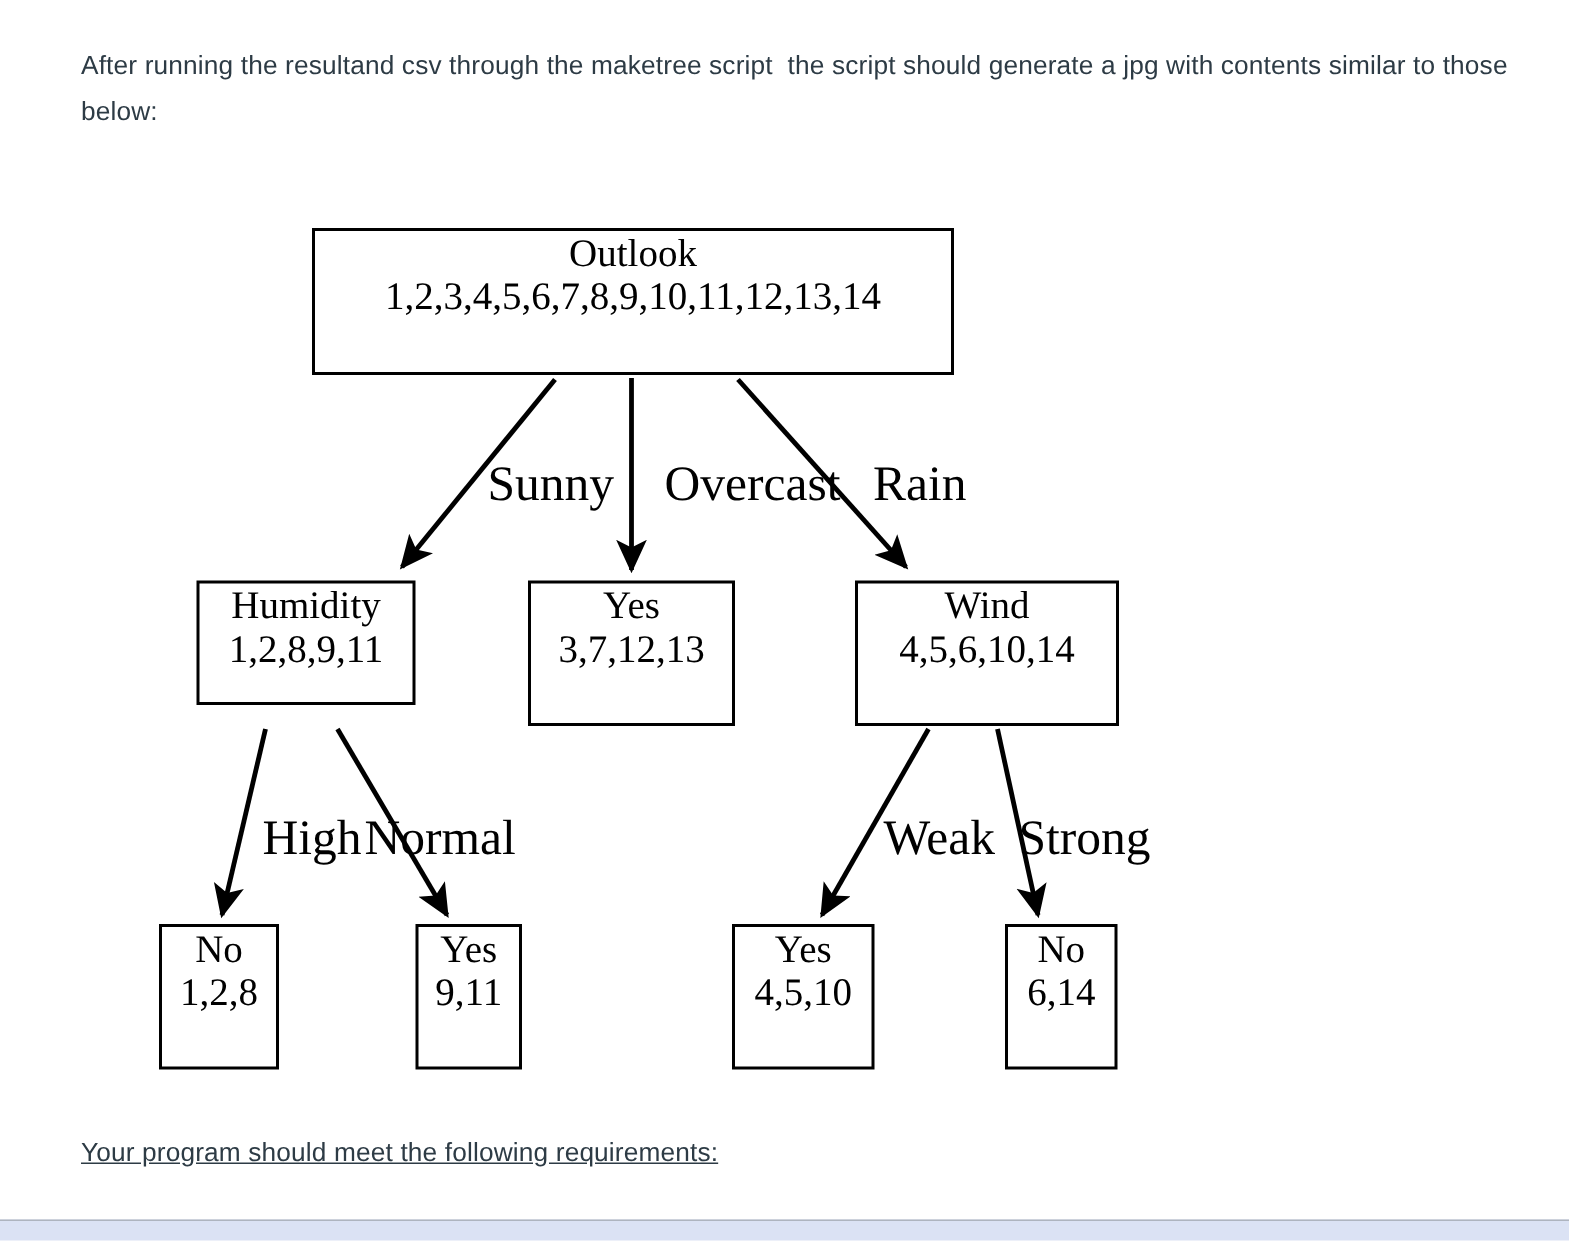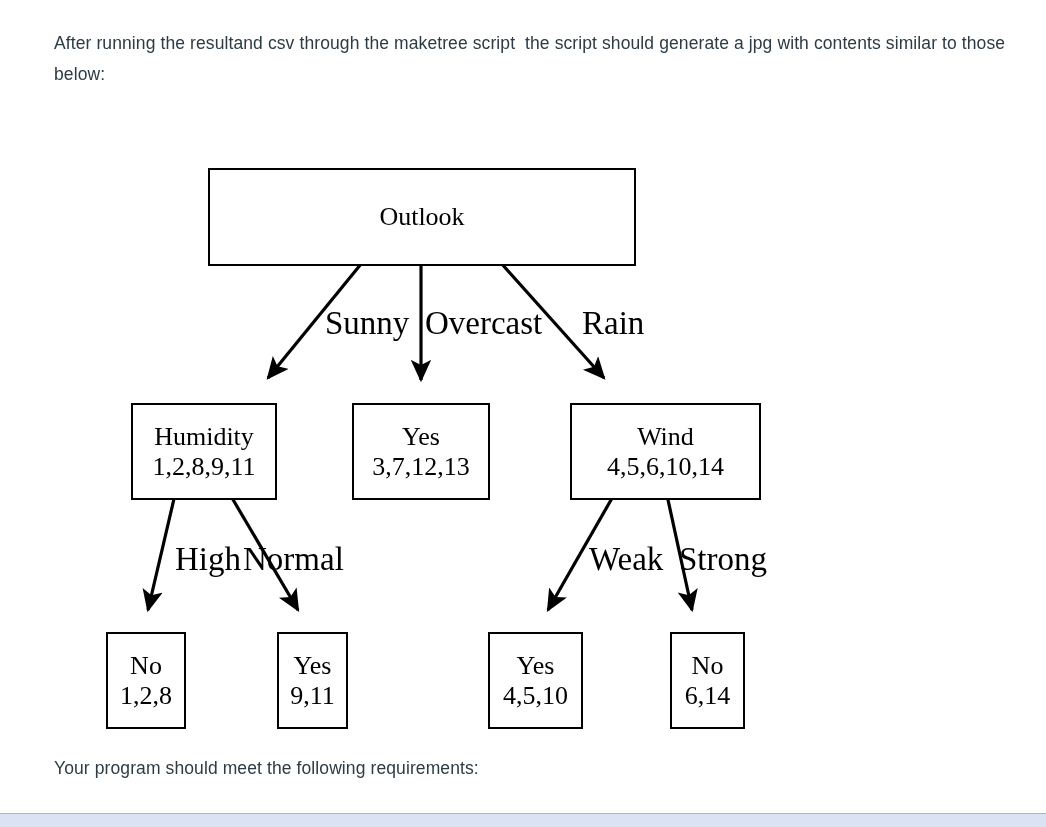--- a/index.html
+++ b/index.html
@@ -28,20 +28,21 @@
     white-space: pre-wrap;
     margin-left: 18px;
   }
   #intro-text {
     top: 28px;
     width: 975px;
   }
   #outro-text {
     top: 753px;
     width: 975px;
+    text-decoration: underline;
   }
 
   
   #tree-figure {
     position: absolute;
     left: 0;
     top: 120px;
     width: 1046px;
     height: 620px;
   }
@@ -56,25 +57,24 @@
 
   
   .node {
     position: absolute;
     box-sizing: border-box;
     border: 2.5px solid #000000;
     background: #ffffff;
     display: flex;
     flex-direction: column;
     align-items: center;
-    justify-content: center;
+    justify-content: flex-start;
     font-family: "Liberation Serif", serif;
     color: #000000;
     line-height: 1.12;
-    margin-top: 16px;
   }
   .node .node-label {
     font-size: 26px;
     white-space: nowrap;
   }
   .node .node-items {
     font-size: 26px;
     white-space: nowrap;
   }
 
@@ -124,33 +124,34 @@
 
     <line x1="225" y1="366" x2="298" y2="490" stroke="#000000" stroke-width="3.2" marker-end="url(#ah)"></line>
 
     <line x1="619" y1="366" x2="548" y2="490" stroke="#000000" stroke-width="3.2" marker-end="url(#ah)"></line>
 
     <line x1="665" y1="366" x2="692" y2="490" stroke="#000000" stroke-width="3.2" marker-end="url(#ah)"></line>
   </svg>
 
   <div class="node" style="left:208px; top:32px; width:428px; height:98px;">
     <span class="node-label">Outlook</span>
+    <span class="node-items">1,2,3,4,5,6,7,8,9,10,11,12,13,14</span>
   </div>
 
-  <div class="node" style="left:131px; top:267px; width:146px; height:97px;">
+  <div class="node" style="left:131px; top:267px; width:146px; height:83px;">
     <span class="node-label">Humidity</span>
     <span class="node-items">1,2,8,9,11</span>
   </div>
 
   <div class="node" style="left:352px; top:267px; width:138px; height:97px;">
     <span class="node-label">Yes</span>
     <span class="node-items">3,7,12,13</span>
   </div>
 
-  <div class="node" style="left:570px; top:267px; width:191px; height:97px;">
+  <div class="node" style="left:570px; top:267px; width:176px; height:97px;">
     <span class="node-label">Wind</span>
     <span class="node-items">4,5,6,10,14</span>
   </div>
 
   <div class="node" style="left:106px; top:496px; width:80px; height:97px;">
     <span class="node-label">No</span>
     <span class="node-items">1,2,8</span>
   </div>
 
   <div class="node" style="left:277px; top:496px; width:71px; height:97px;">
@@ -162,21 +163,21 @@
     <span class="node-label">Yes</span>
     <span class="node-items">4,5,10</span>
   </div>
 
   <div class="node" style="left:670px; top:496px; width:75px; height:97px;">
     <span class="node-label">No</span>
     <span class="node-items">6,14</span>
   </div>
 
   <span class="edge-label" style="left:325px; top:187px;">Sunny</span>
-  <span class="edge-label" style="left:425px; top:187px;">Overcast</span>
+  <span class="edge-label" style="left:443px; top:187px;">Overcast</span>
   <span class="edge-label" style="left:582px; top:187px;font-family:Liberation Serif, serif;">Rain</span>
 
   <span class="edge-label" style="left:175px; top:423px;">High</span>
   <span class="edge-label" style="left:243px; top:423px;text-align:center;">Normal</span>
 
   <span class="edge-label" style="left:589px; top:423px;">Weak</span>
   <span class="edge-label" style="left:679px; top:423px;">Strong</span>
 
 </div>
 

